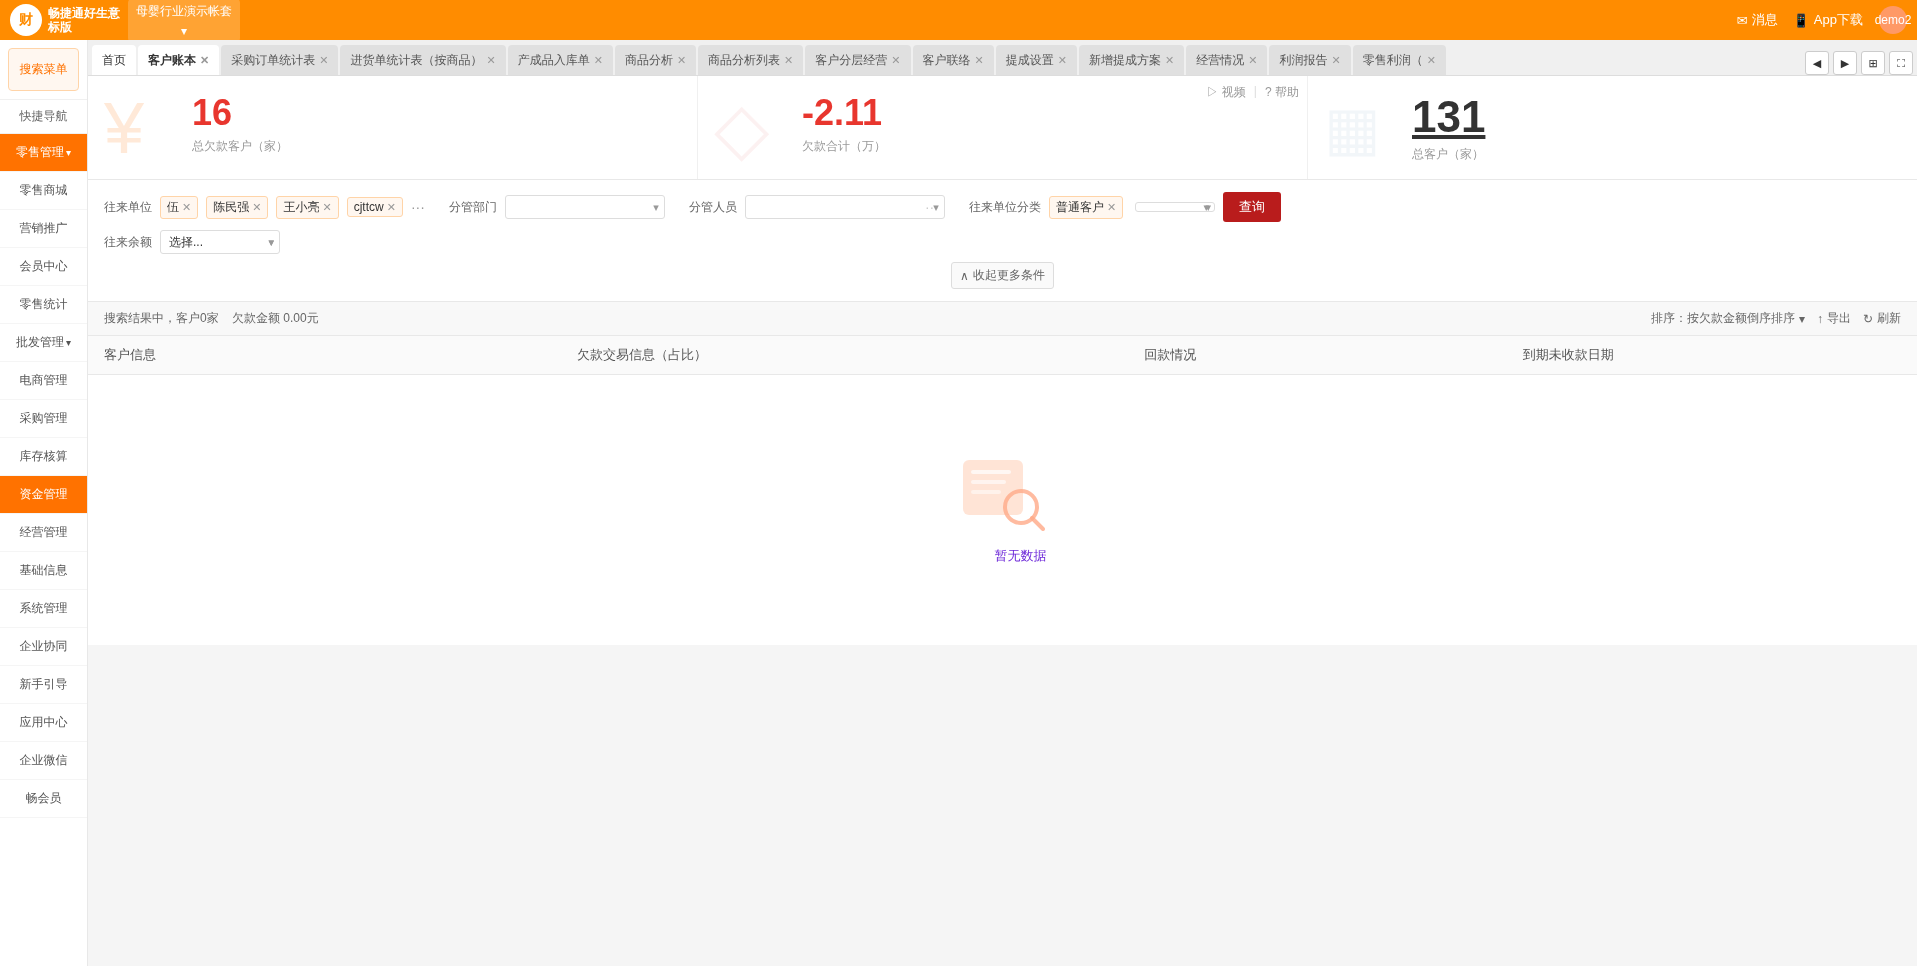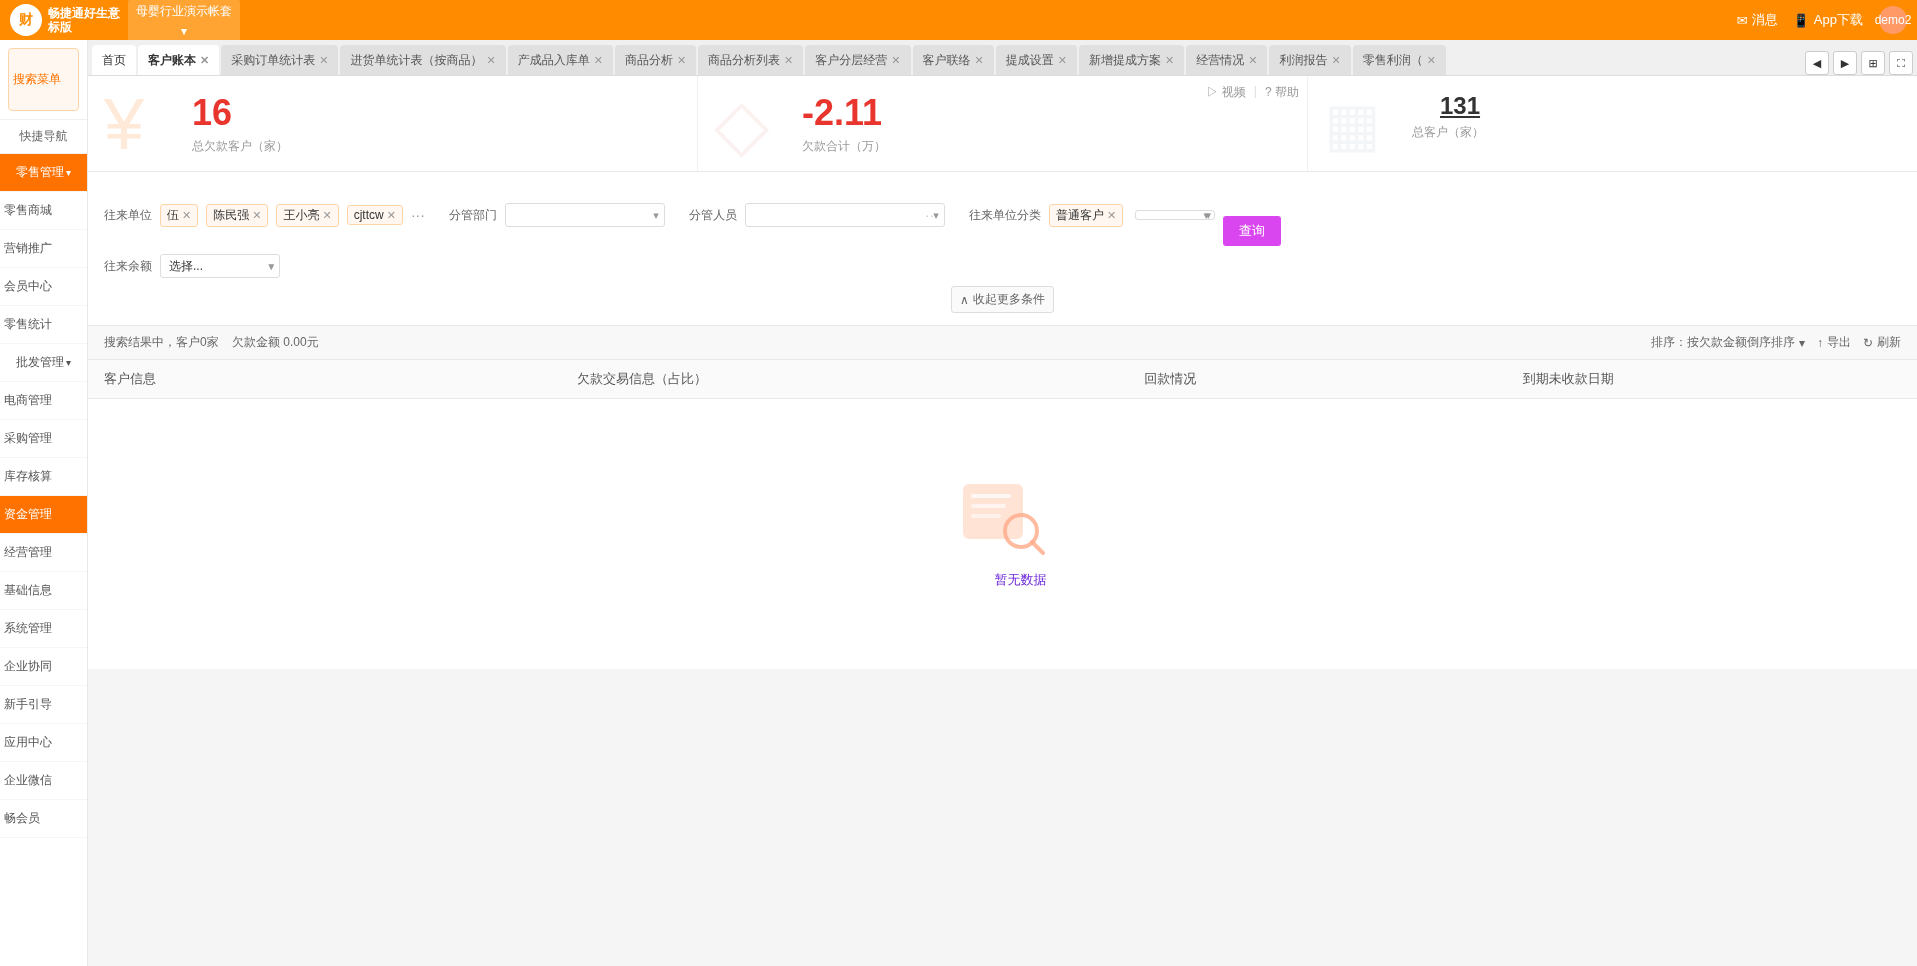--- a/index.html
+++ b/index.html
@@ -15,23 +15,23 @@
     .store-selector { background: rgba(255,255,255,0.2); border: none; border-radius: 4px; color: #fff; padding: 4px 8px; font-size: 12px; cursor: pointer; display: flex; align-items: center; gap: 4px; flex-direction: column; }
     .top-bar-right { display: flex; align-items: center; gap: 16px; color: #fff; font-size: 13px; }
     .top-bar-btn { display: flex; align-items: center; gap: 4px; cursor: pointer; color: #fff; }
 
     
     .main-layout { display: flex; flex: 1; overflow: hidden; }
 
     
     .sidebar { width: 88px; background: #fff; border-right: 1px solid #e8e8e8; display: flex; flex-direction: column; flex-shrink: 0; overflow-y: auto; }
     .sidebar-search { padding: 8px; border-bottom: 1px solid #f0f0f0; }
-    .sidebar-search-btn { width: 100%; background: #fff7f0; border: 1px solid #ffd4a8; border-radius: 4px; padding: 22px 4px; cursor: pointer; color: #ff7200; font-size: 12px; }
+    .sidebar-search-btn { width: 100%; background: #fff7f0; border: 1px solid #ffd4a8; border-radius: 4px; padding: 12px 4px; text-align: center; cursor: pointer; color: #ff7200; font-size: 12px; }
     .sidebar-nav-btn { padding: 8px; text-align: center; border-bottom: 1px solid #f0f0f0; cursor: pointer; color: #666; font-size: 12px; }
-    .sidebar-item { padding: 10px 4px; cursor: pointer; font-size: 12px; color: #555; border-bottom: 1px solid #f5f5f5; }
+    .sidebar-item { padding: 10px 4px; text-align: center; cursor: pointer; font-size: 12px; color: #555; border-bottom: 1px solid #f5f5f5; }
     .sidebar-item.active { background: #ff7200; color: #fff; }
     .sidebar-item-with-arrow { display: flex; align-items: center; justify-content: center; gap: 2px; }
 
     
     .content-area { flex: 1; display: flex; flex-direction: column; overflow: hidden; }
 
     
     .tab-bar { height: 36px; background: #f0f0f0; display: flex; align-items: flex-end; padding: 0 4px; gap: 2px; flex-shrink: 0; overflow: hidden; border-bottom: 1px solid #ddd; }
     .tab { height: 30px; padding: 0 10px; border-radius: 4px 4px 0 0; display: flex; align-items: center; gap: 4px; cursor: pointer; font-size: 12px; white-space: nowrap; background: #e0e0e0; color: #555; flex-shrink: 0; }
     .tab.active { background: #fff; color: #333; font-weight: bold; }
@@ -40,36 +40,36 @@
     .tab-nav-btn { width: 24px; height: 24px; border: 1px solid #ccc; border-radius: 3px; background: #fff; cursor: pointer; display: flex; align-items: center; justify-content: center; font-size: 11px; flex-shrink: 0; margin-left: auto; }
 
     
     .page-content { flex: 1; overflow-y: auto; background: #f5f5f5; }
 
     
     .stats-row { display: flex; background: #fff; border-bottom: 1px solid #e8e8e8; }
     .stat-card { flex: 1; padding: 16px 24px; display: flex; flex-direction: column; align-items: flex-start; position: relative; border-right: 1px solid #f0f0f0; }
     .stat-card:last-child { border-right: none; }
     .stat-value-red { color: #e8362e; font-size: 36px; font-weight: bold; }
-    .stat-value-dark { color: #333; font-size: 24px; font-weight: bold; text-decoration: underline; margin-left: 28px; }
+    .stat-value-dark { color: #333; font-size: 44px; font-weight: bold; text-decoration: underline; }
     .stat-label { color: #999; font-size: 12px; margin-top: 4px; }
     .stat-card-actions { position: absolute; right: 8px; top: 8px; display: flex; gap: 8px; font-size: 12px; color: #999; }
 
     
     .filter-area { background: #fff; padding: 12px 16px; border-bottom: 1px solid #e8e8e8; }
     .filter-row { display: flex; align-items: center; gap: 8px; margin-bottom: 8px; flex-wrap: wrap; }
     .filter-label { color: #666; font-size: 12px; white-space: nowrap; }
     .filter-tag { background: #fff7f0; border: 1px solid #ffd4a8; border-radius: 3px; padding: 2px 6px; font-size: 12px; color: #333; display: flex; align-items: center; gap: 3px; }
     .filter-tag-x { color: #999; cursor: pointer; font-size: 11px; }
     .filter-more { color: #999; cursor: pointer; font-size: 14px; }
     .filter-select { border: 1px solid #ddd; border-radius: 3px; padding: 4px 24px 4px 8px; font-size: 12px; color: #333; background: #fff; cursor: pointer; position: relative; min-width: 120px; }
     .filter-select-wrapper { position: relative; display: inline-flex; align-items: center; }
     .filter-select-wrapper::after { content: '▾'; position: absolute; right: 6px; color: #999; pointer-events: none; font-size: 11px; }
     .filter-expand-btn { display: flex; align-items: center; gap: 4px; color: #666; font-size: 12px; cursor: pointer; padding: 4px 8px; border: 1px solid #ddd; border-radius: 3px; background: #fafafa; }
-    .filter-search-btn { background: #d946ef; color: #fff; border: none; border-radius: 3px; padding: 6px 16px; font-size: 13px; cursor: pointer; margin-top: 32px; }
+    .filter-search-btn { background: #b91c1c; color: #fff; border: none; border-radius: 3px; padding: 6px 16px; font-size: 13px; cursor: pointer; }
 
     
     .results-bar { background: #f8f8f8; padding: 8px 16px; display: flex; align-items: center; justify-content: space-between; border-bottom: 1px solid #e8e8e8; font-size: 12px; color: #666; }
     .results-right { display: flex; align-items: center; gap: 12px; }
     .results-sort { display: flex; align-items: center; gap: 4px; cursor: pointer; }
     .results-action { display: flex; align-items: center; gap: 4px; cursor: pointer; color: #666; }
 
     
     .data-table { width: 100%; background: #fff; }
     .table-header { display: flex; padding: 10px 16px; background: #fafafa; border-bottom: 1px solid #e8e8e8; font-size: 13px; color: #555; font-weight: 500; }

